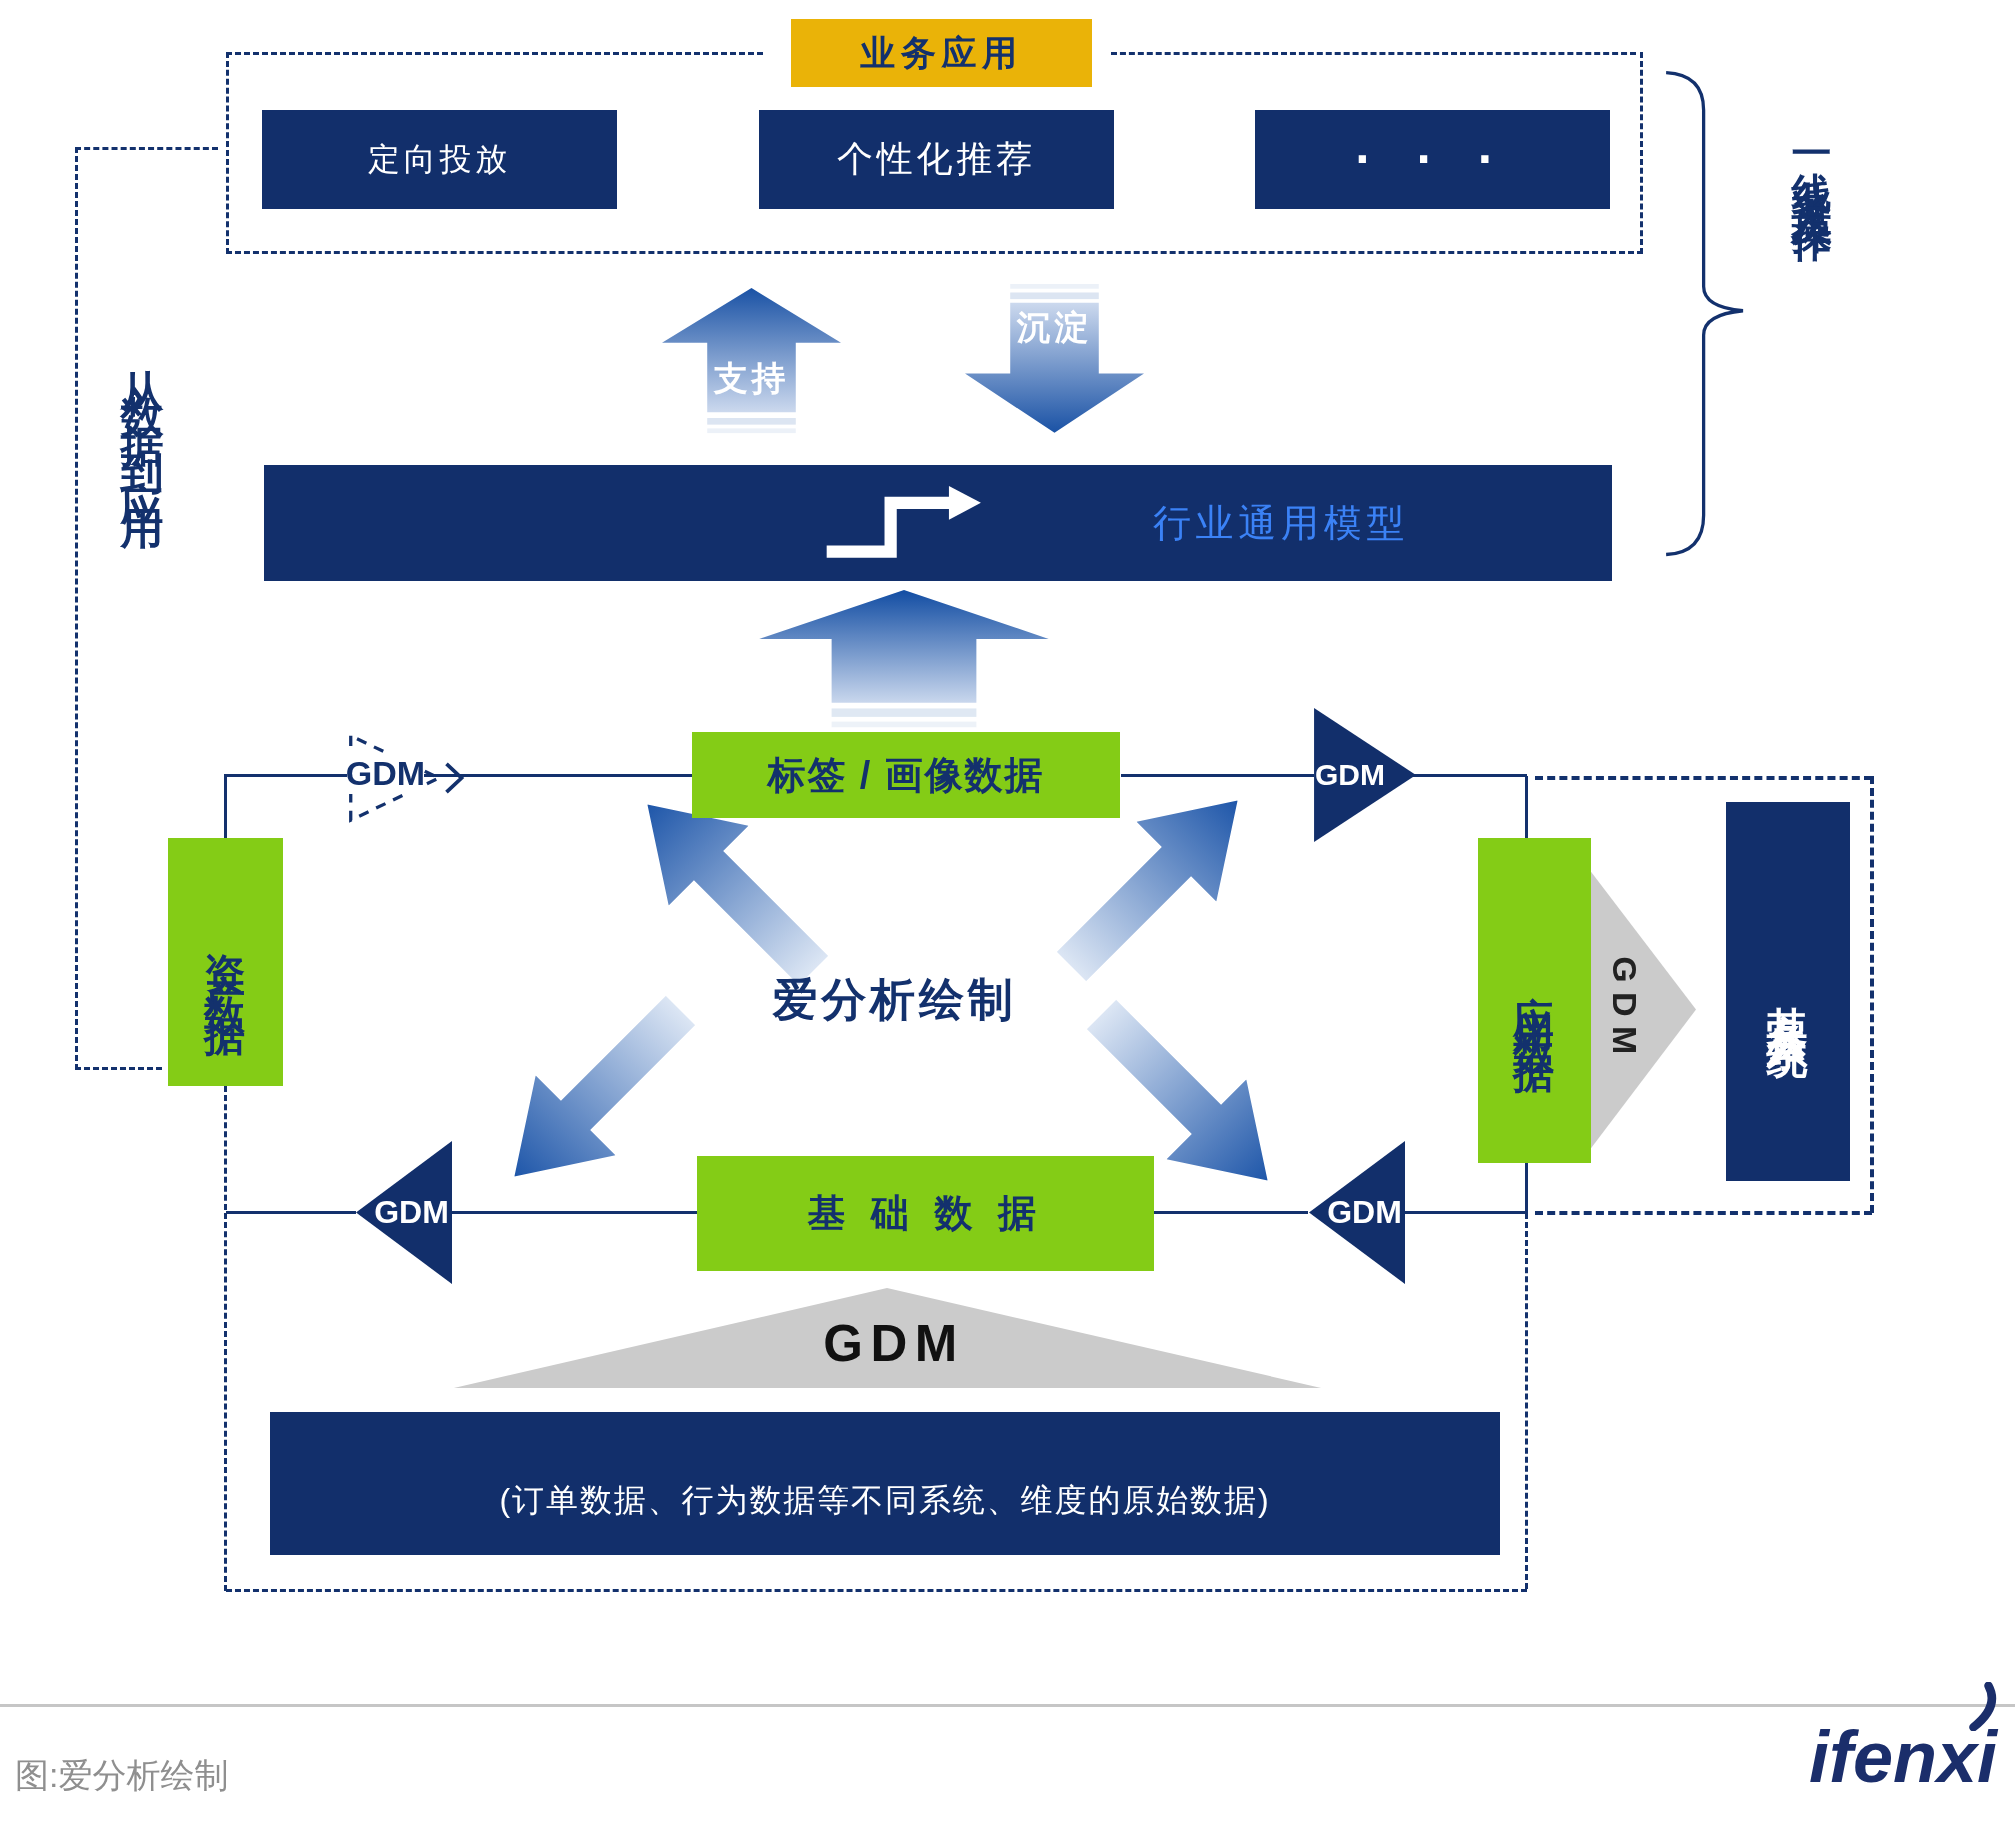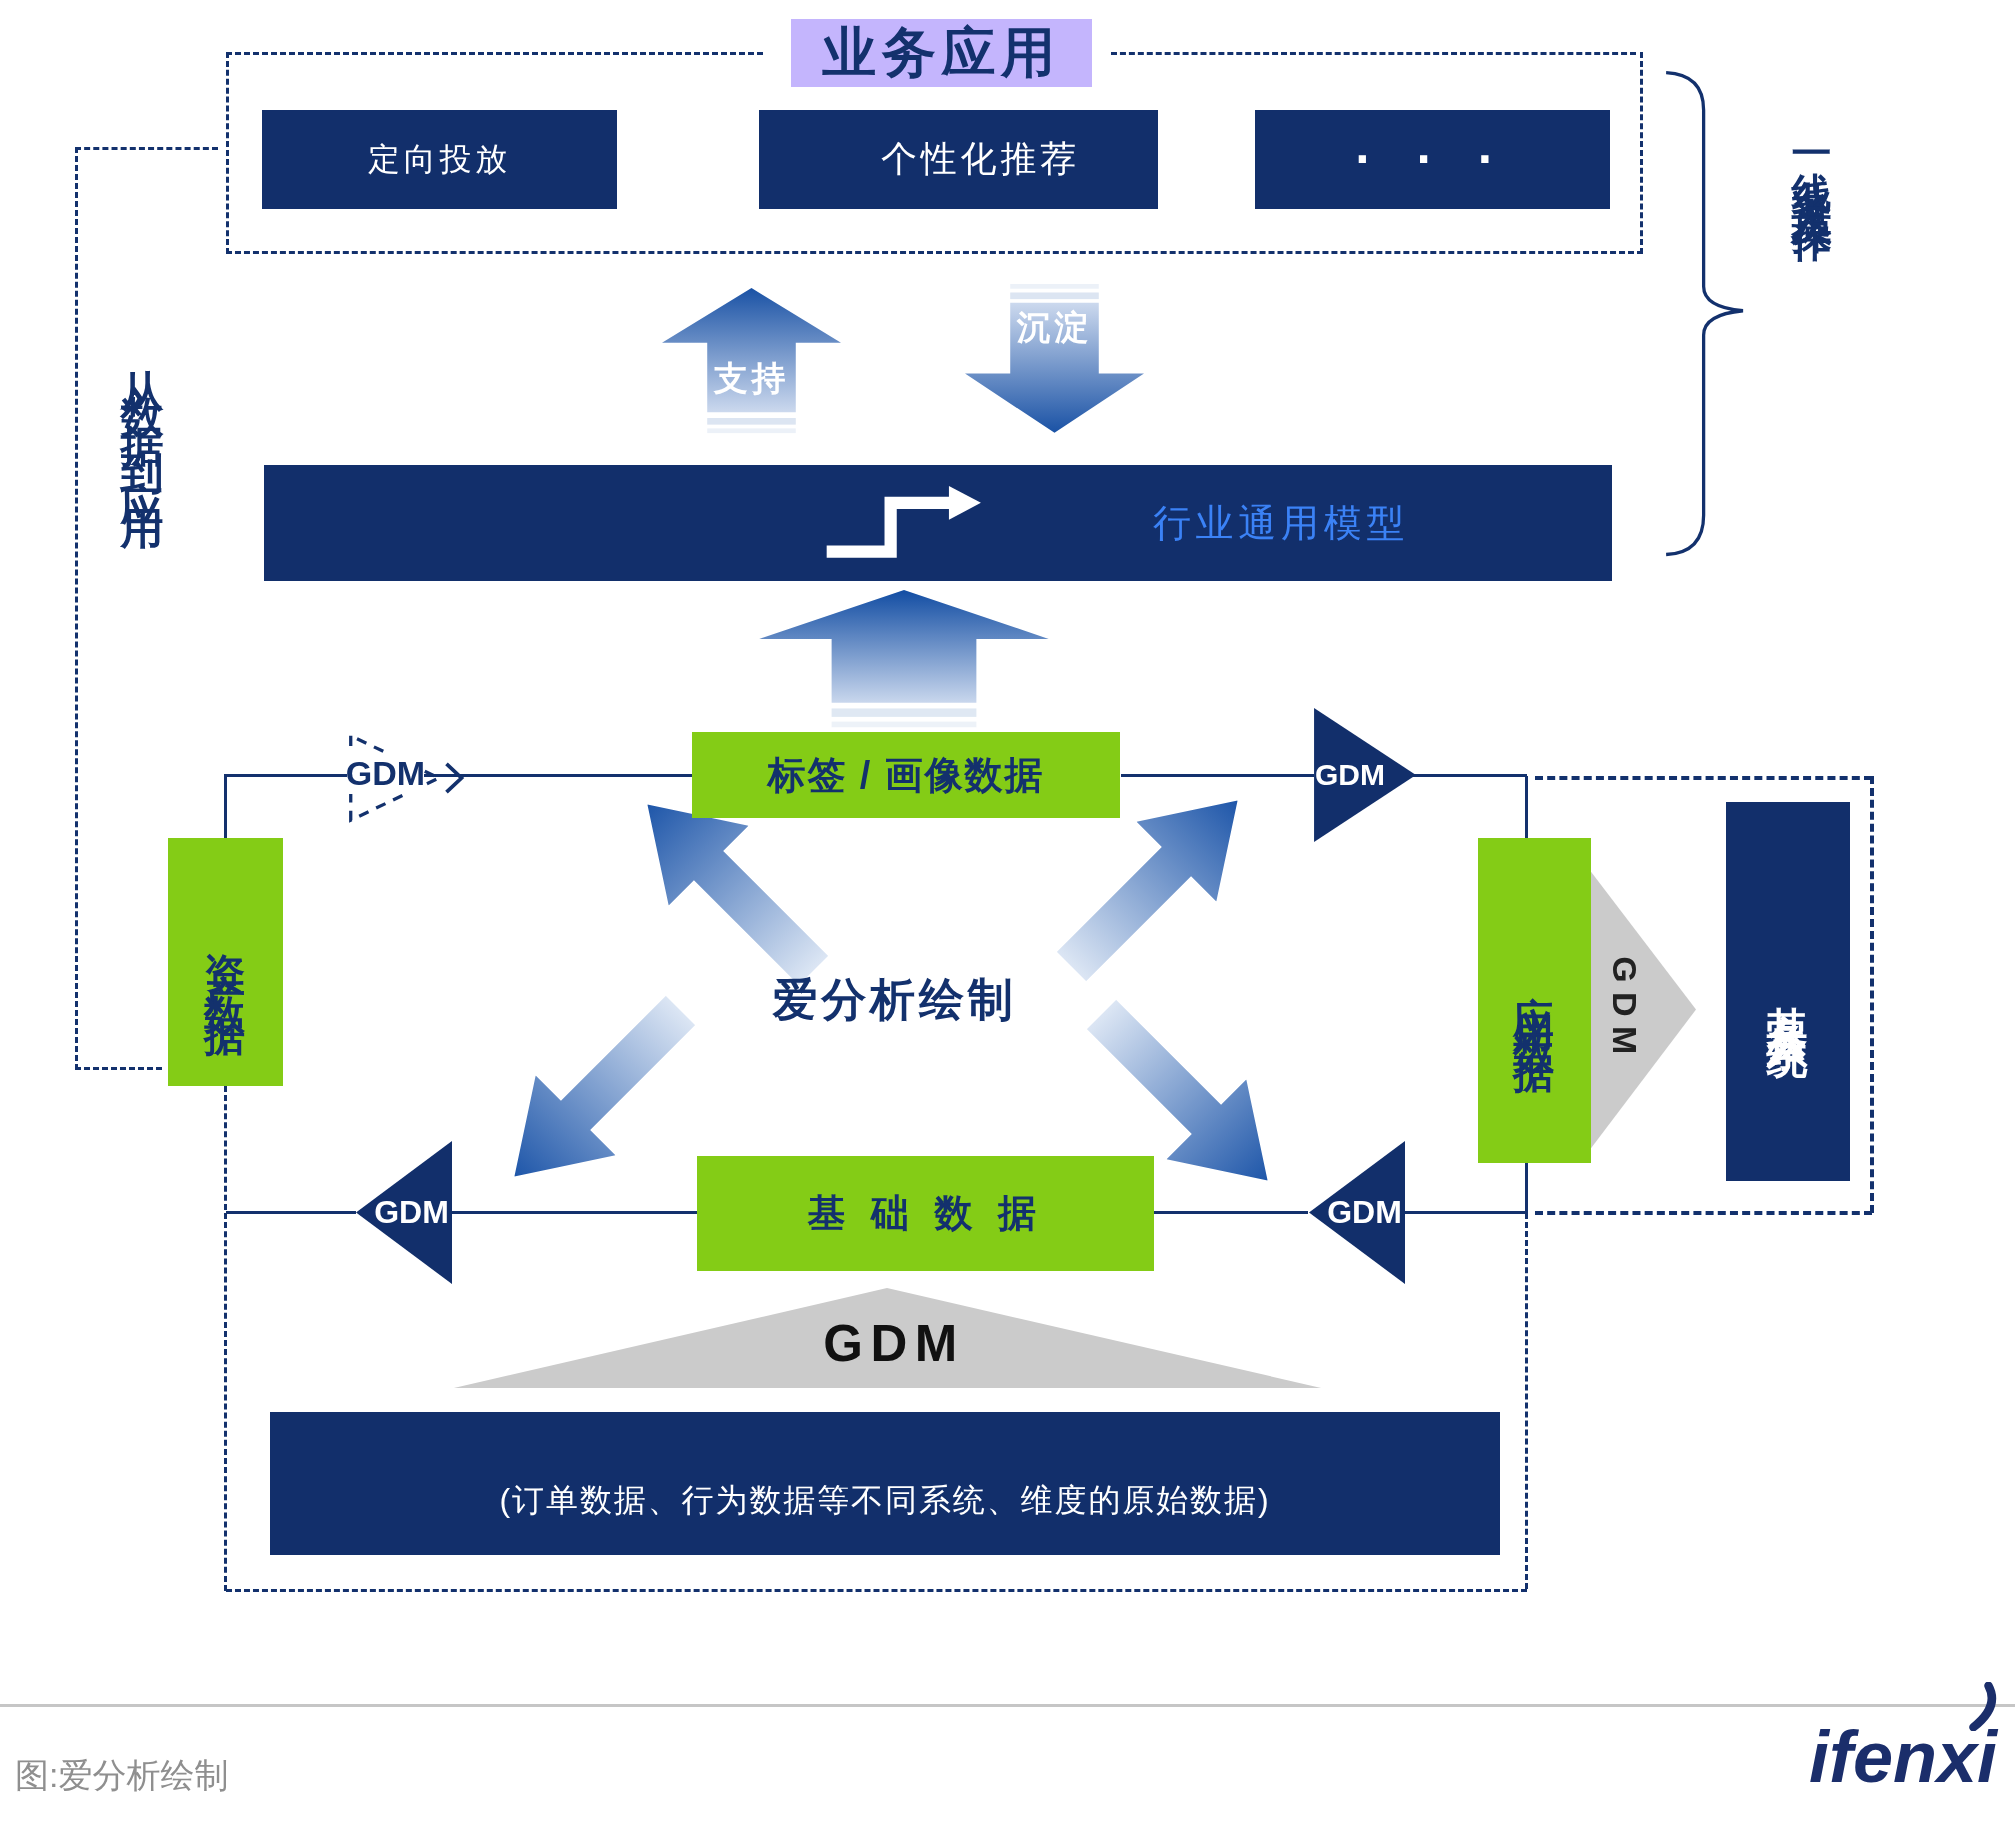--- a/index.html
+++ b/index.html
@@ -24,24 +24,24 @@
 </style>
 </head>
 <body>
 
 <div id="canvas">
 
   <div class="abs z1" style="left:226px;top:52px;width:1411px;height:199px;border-left:3.8px dashed #13316d;border-right:3.8px dashed #13316d;border-bottom:3.8px dashed #13316d;"></div>
   <div class="abs dash-h z1" style="left:226px;top:52px;width:537px;height:0;border-top-width:3.8px;"></div>
   <div class="abs dash-h z1" style="left:1111px;top:52px;width:525px;height:0;border-top-width:3.8px;"></div>
 
-  <div class="abs center z3" style="left:791px;top:19px;width:301px;height:68px;background:#c4b5fd;font-size:54px;font-weight:bold;letter-spacing:5.6px;">业务应用</div>
+  <div class="abs center z3" style="left:791px;top:19px;width:301px;height:68px;background:#eab308;font-size:35px;font-weight:bold;letter-spacing:5.6px;">业务应用</div>
 
   <div class="abs navy-box center z2" style="left:262px;top:110px;width:355px;height:99px;font-size:32px;letter-spacing:3.8px;color:#fff;">定向投放</div>
-  <div class="abs navy-box center z2" style="left:759px;top:110px;width:355px;height:99px;font-size:36px;letter-spacing:3.8px;color:#fff;padding-left:44px;">个性化推荐</div>
+  <div class="abs navy-box center z2" style="left:759px;top:110px;width:355px;height:99px;font-size:36px;letter-spacing:3.8px;color:#fff;">个性化推荐</div>
   <div class="abs navy-box center z2" style="left:1255px;top:110px;width:355px;height:99px;font-size:51px;font-weight:bold;letter-spacing:15px;color:#fff;">· · ·</div>
 
   <svg class="abs z2" style="left:1653px;top:68px;" width="105" height="493" viewBox="0 0 112 524">
     <path d="M14,4 Q54,6 54,44 L54,232 Q54,254 96,258 Q54,262 54,284 L54,476 Q54,516 14,518" fill="none" stroke="#13316d" stroke-width="3.5"></path>
   </svg>
   <div class="abs vtext z2" style="left:1785px;top:132px;height:405px;font-size:40px;font-weight:bold;letter-spacing:8.5px;">一线业务人员操作</div>
 
   <svg class="abs z2" style="left:662px;top:288px;" width="179" height="147" viewBox="0 0 190 156">
     <defs>
       <linearGradient id="g-zhichi" x1="0" y1="0" x2="0" y2="1">

